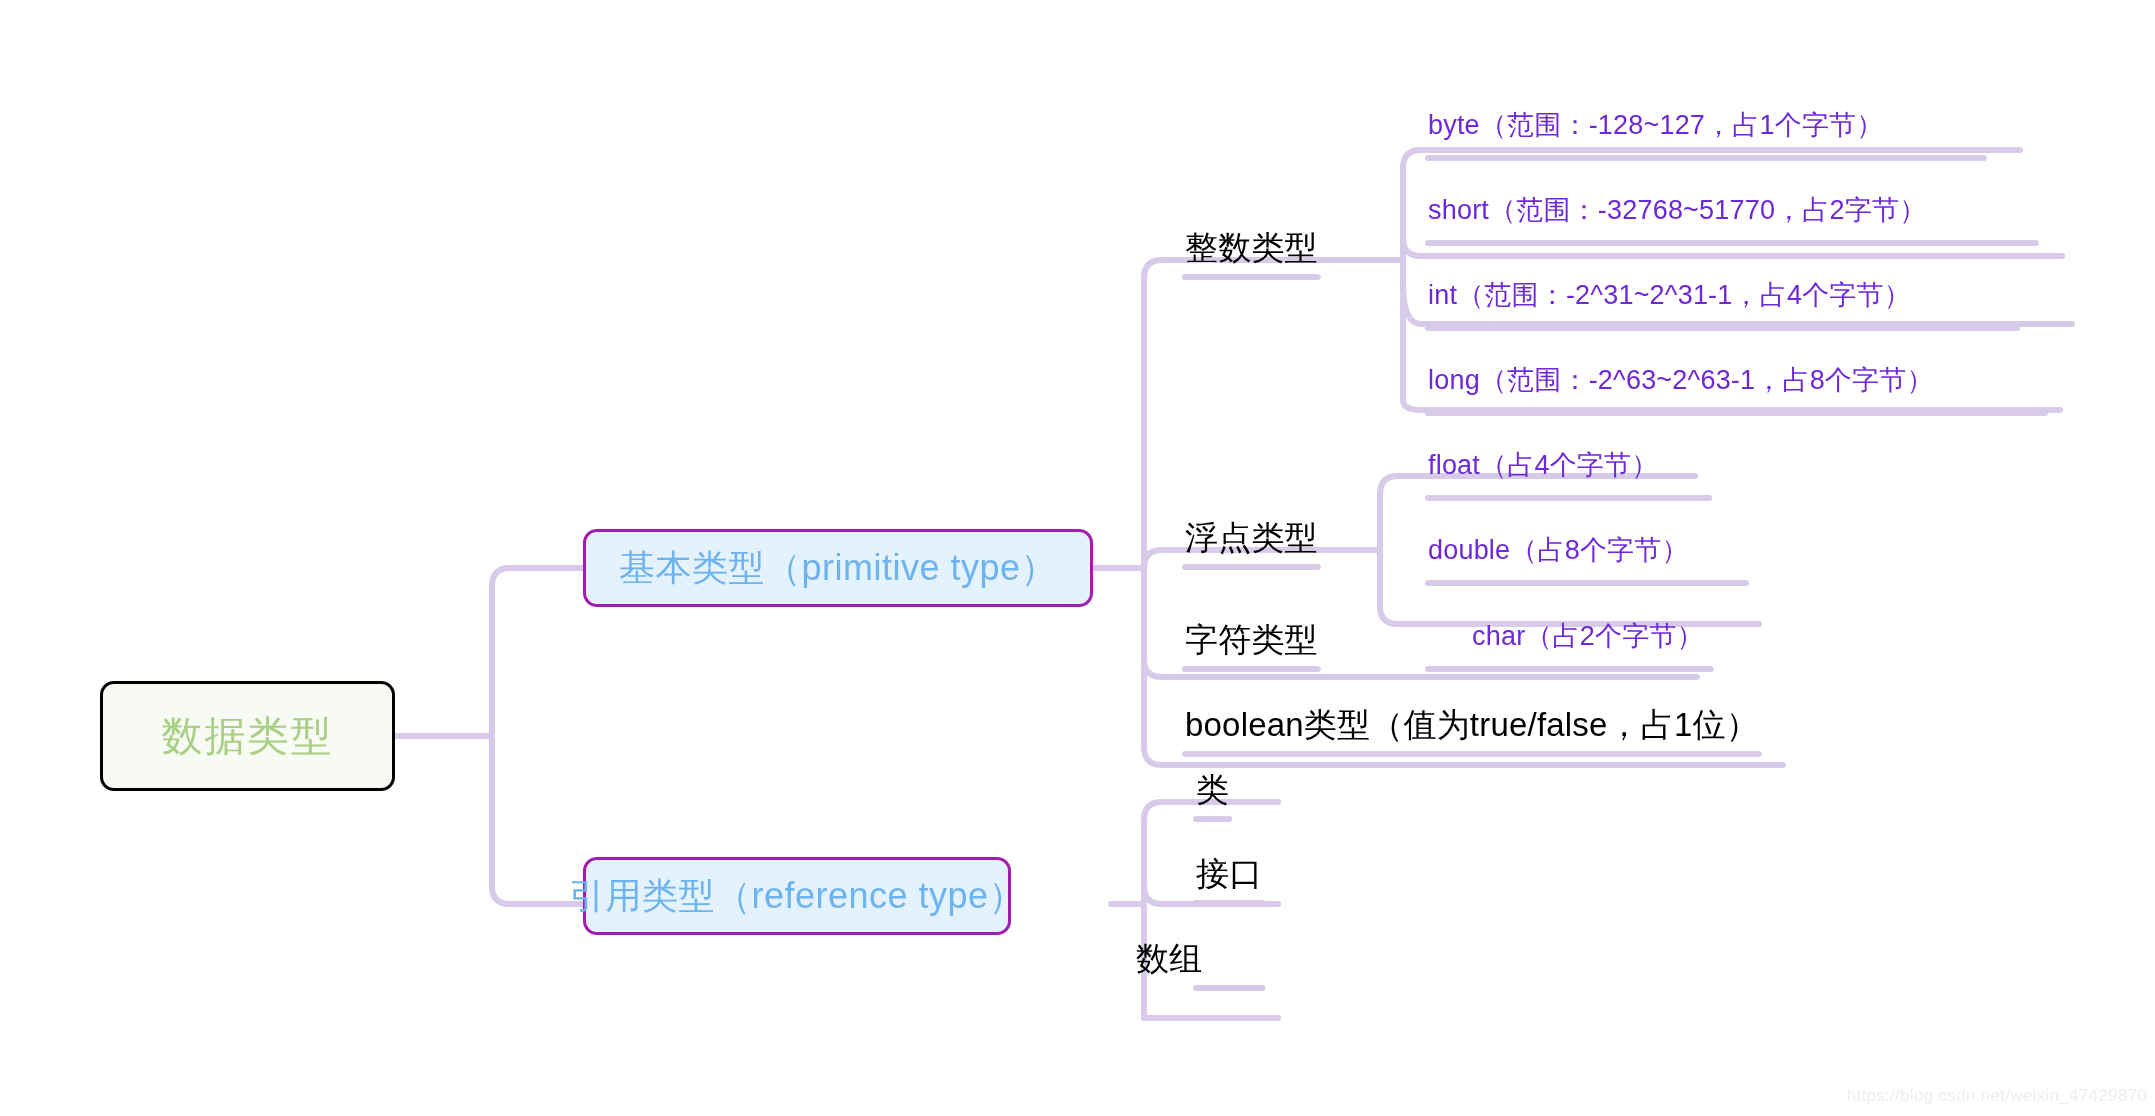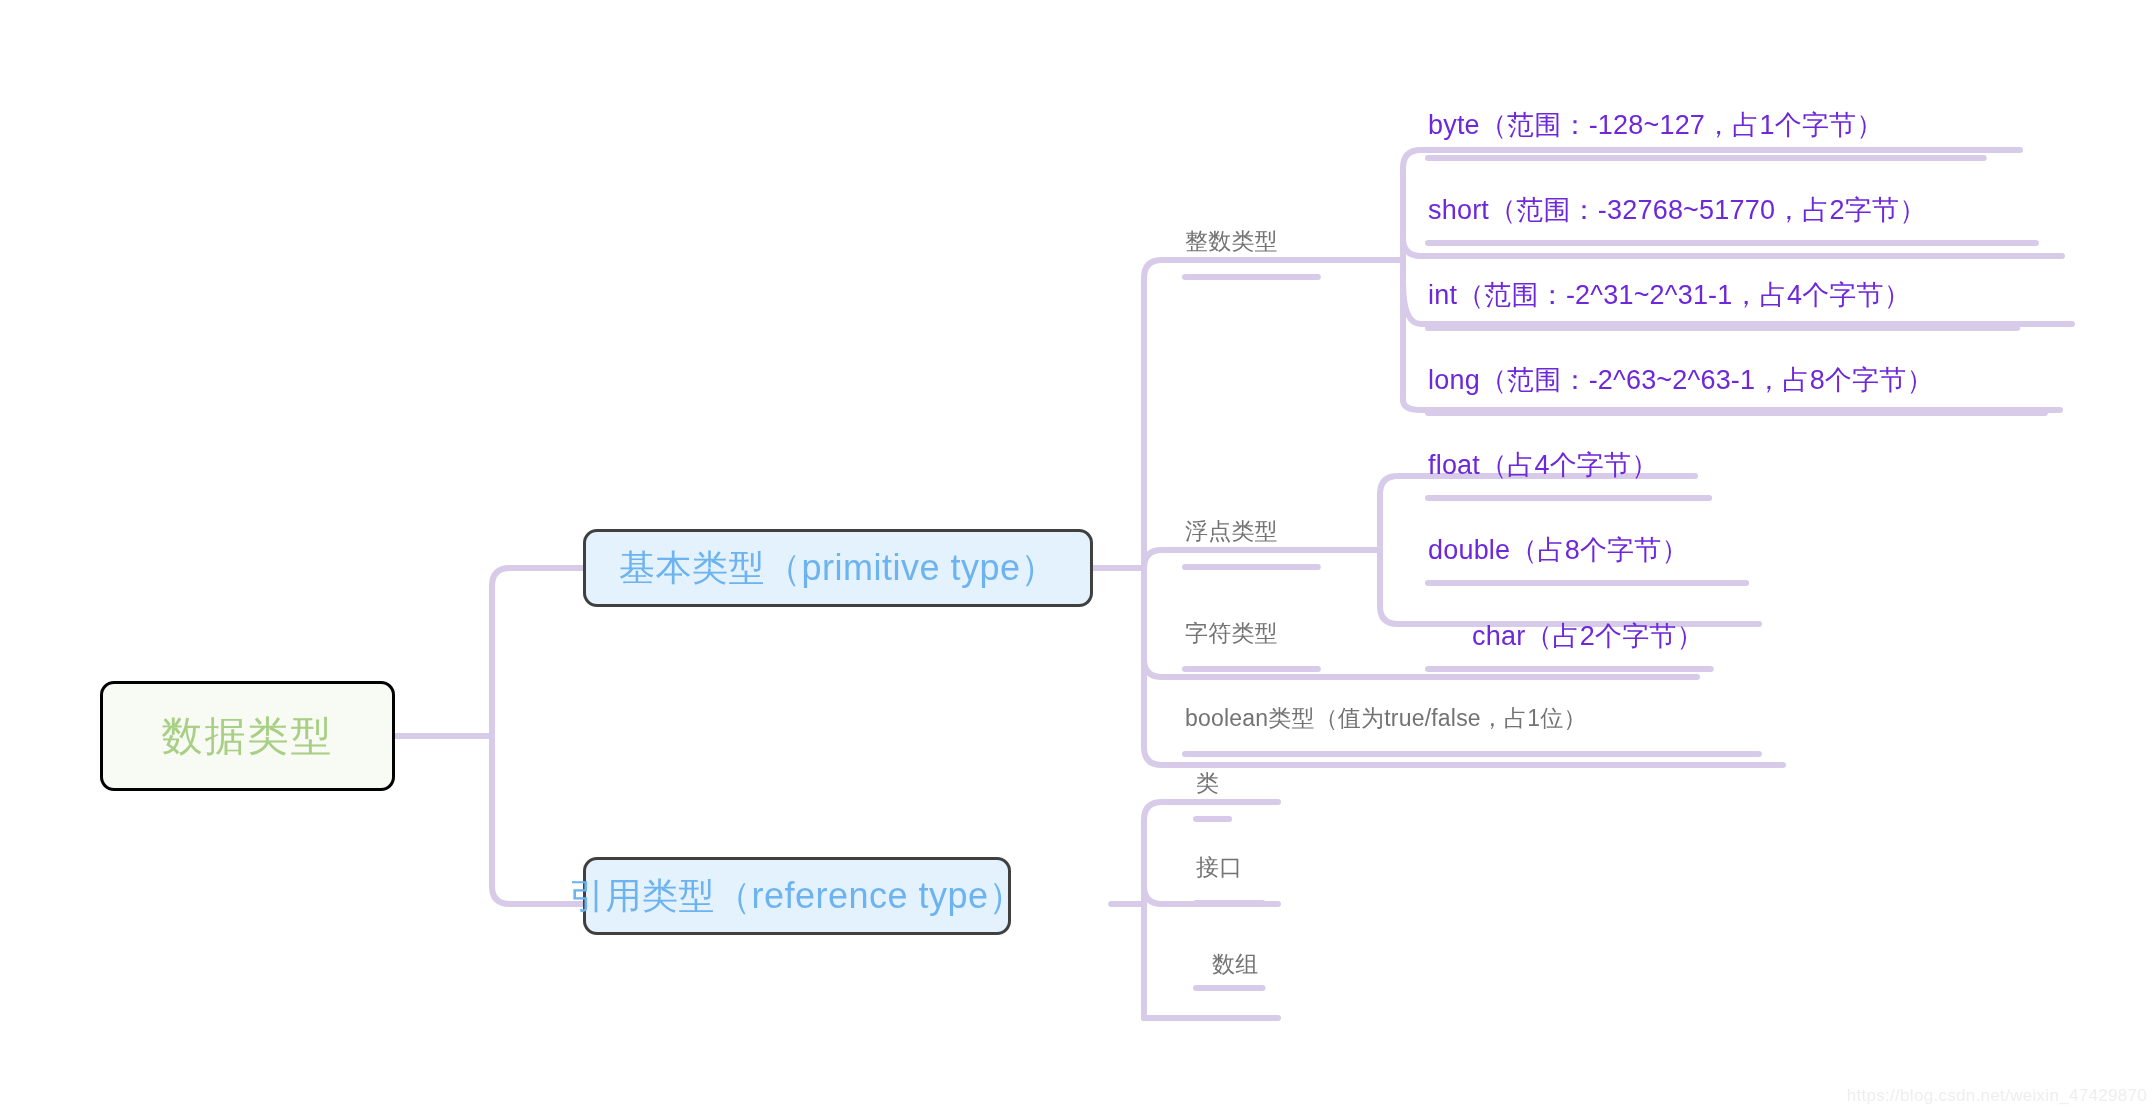--- a/index.html
+++ b/index.html
@@ -39,21 +39,21 @@
     width: 295px;
     height: 110px;
     border: 3px solid #000000;
     background: #f8fbf3;
     border-radius: 14px;
     color: #a8cf84;
     font-size: 41px;
     letter-spacing: 2px;
   }
   .branch-node {
-    border: 3px solid #404040;
+    border: 3px solid #a21caf;
     background: #e4f2fd;
     border-radius: 14px;
     color: #6cb3f0;
     font-size: 36px;
     letter-spacing: 0.5px;
   }
   .node-primitive {
     left: 583px;
     top: 529px;
     width: 510px;
@@ -68,22 +68,22 @@
   .leaf {
     position: absolute;
     white-space: nowrap;
     color: #6d28d9;
     font-size: 27px;
     letter-spacing: 0.2px;
   }
   .cat {
     position: absolute;
     white-space: nowrap;
-    color: #737373;
-    font-size: 23px;
+    color: #000000;
+    font-size: 33px;
     letter-spacing: 0.2px;
   }
   .watermark {
     position: absolute;
     right: 8px;
     bottom: 10px;
     color: #eeeeee;
     font-size: 17px;
     letter-spacing: 0.3px;
   }
@@ -175,17 +175,17 @@
   <div class="leaf" style="left:1428px; top:277px;">int（范围：-2^31~2^31-1，占4个字节）</div>
   <div class="leaf" style="left:1428px; top:362px;">long（范围：-2^63~2^63-1，占8个字节）</div>
 
   <div class="leaf" style="left:1428px; top:447px;">float（占4个字节）</div>
   <div class="leaf" style="left:1428px; top:532px;">double（占8个字节）</div>
 
   <div class="leaf" style="left:1428px; top:618px;margin-left:44px;">char（占2个字节）</div>
 
   <div class="cat" style="left:1196px; top:768px;">类</div>
   <div class="cat" style="left:1196px; top:852px;">接口</div>
-  <div class="cat" style="left:1212px; top:937px;margin-top:12px;">数组</div>
+  <div class="cat" style="left:1136px; top:937px;">数组</div>
 
   <div class="watermark">https://blog.csdn.net/weixin_47429870</div>
 
 </div>
 
 </body></html>

